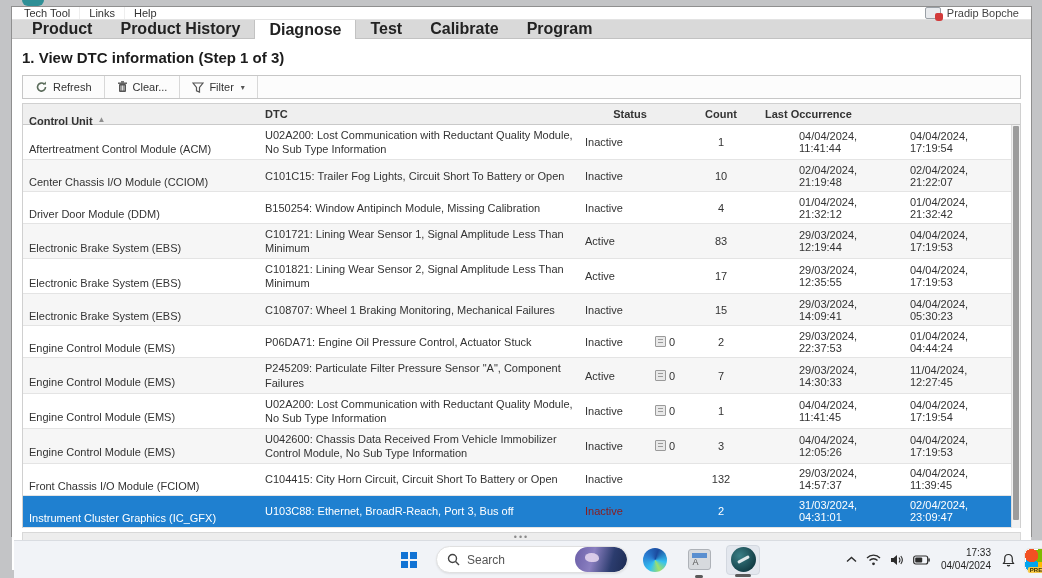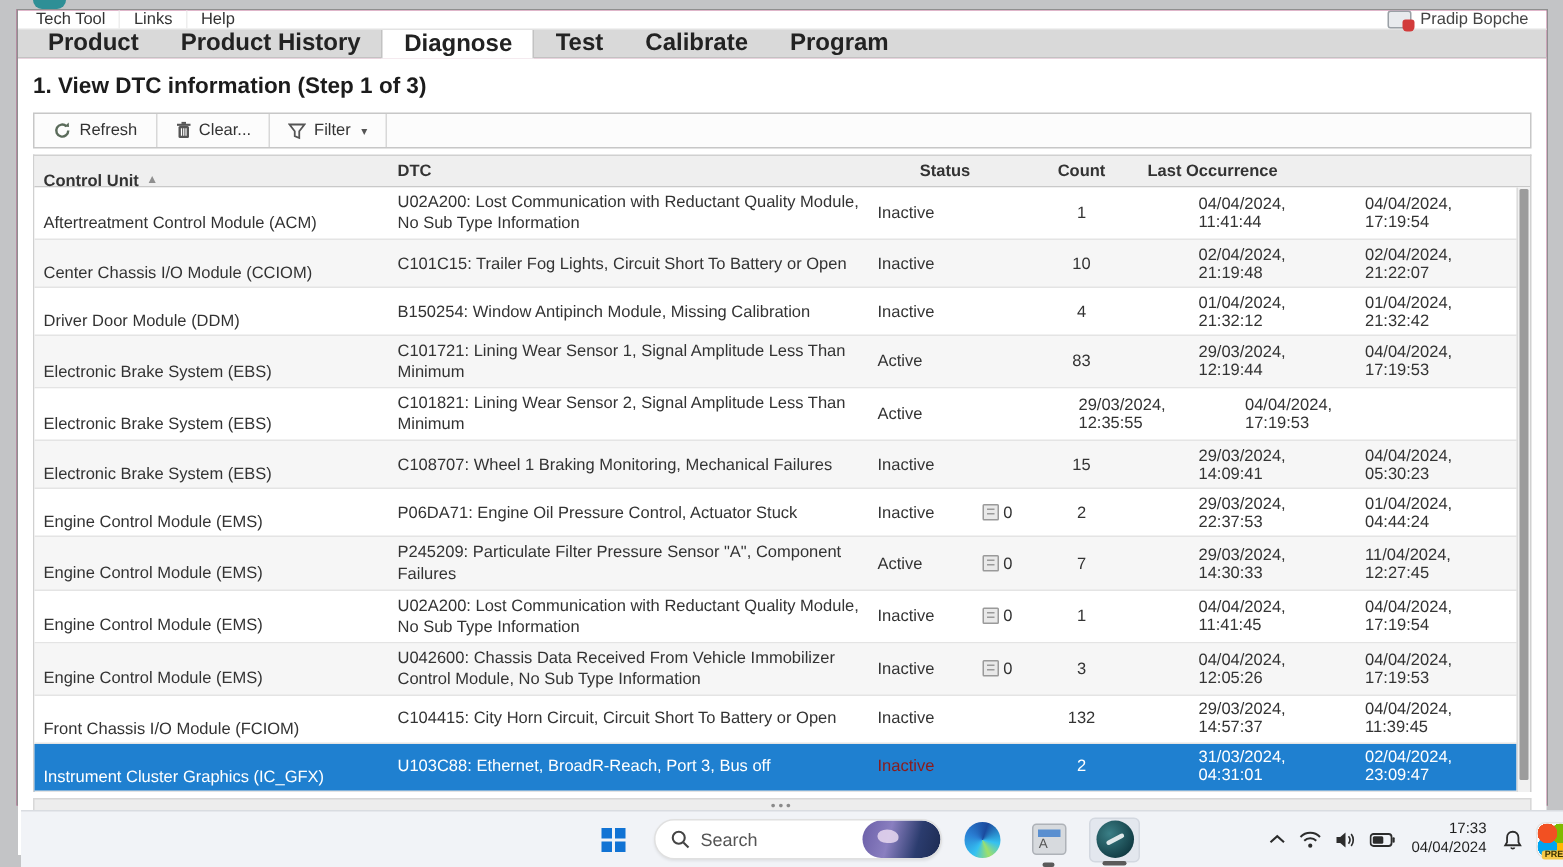--- a/index.html
+++ b/index.html
@@ -211,20 +211,21 @@
         <div class="cell c-first">29/03/2024, 12:19:44</div>
         <div class="cell c-last">04/04/2024, 17:19:53</div>
       </div>
           <div class="row">
         <div class="cell c-cu">Electronic Brake System (EBS)</div>
         <div class="cell c-dtc">C101821: Lining Wear Sensor 2, Signal Amplitude Less Than Minimum</div>
         <div class="cell c-st status">
           <span class="st-text">Active</span>
 
         </div>
+        <div class="cell c-cnt">17</div>
         <div class="cell c-first">29/03/2024, 12:35:55</div>
         <div class="cell c-last">04/04/2024, 17:19:53</div>
       </div>
           <div class="row">
         <div class="cell c-cu">Electronic Brake System (EBS)</div>
         <div class="cell c-dtc">C108707: Wheel 1 Braking Monitoring, Mechanical Failures</div>
         <div class="cell c-st status">
           <span class="st-text">Inactive</span>
 
         </div>

